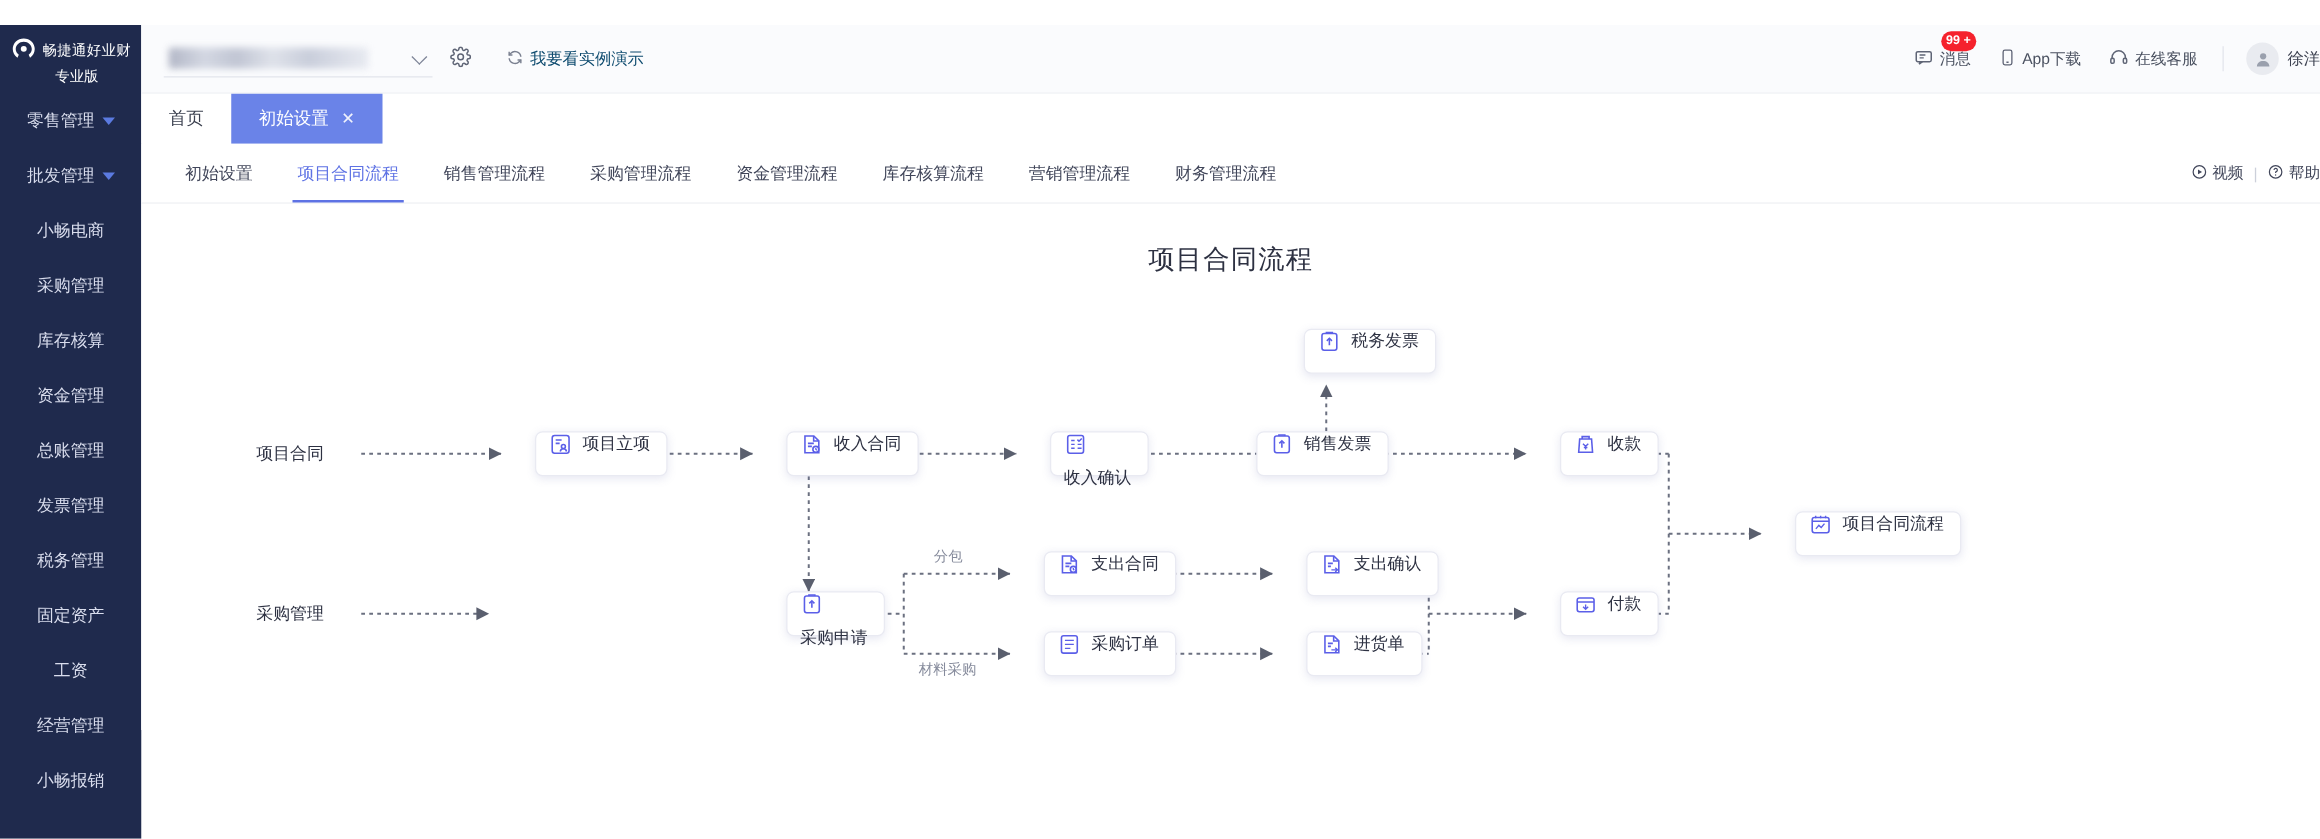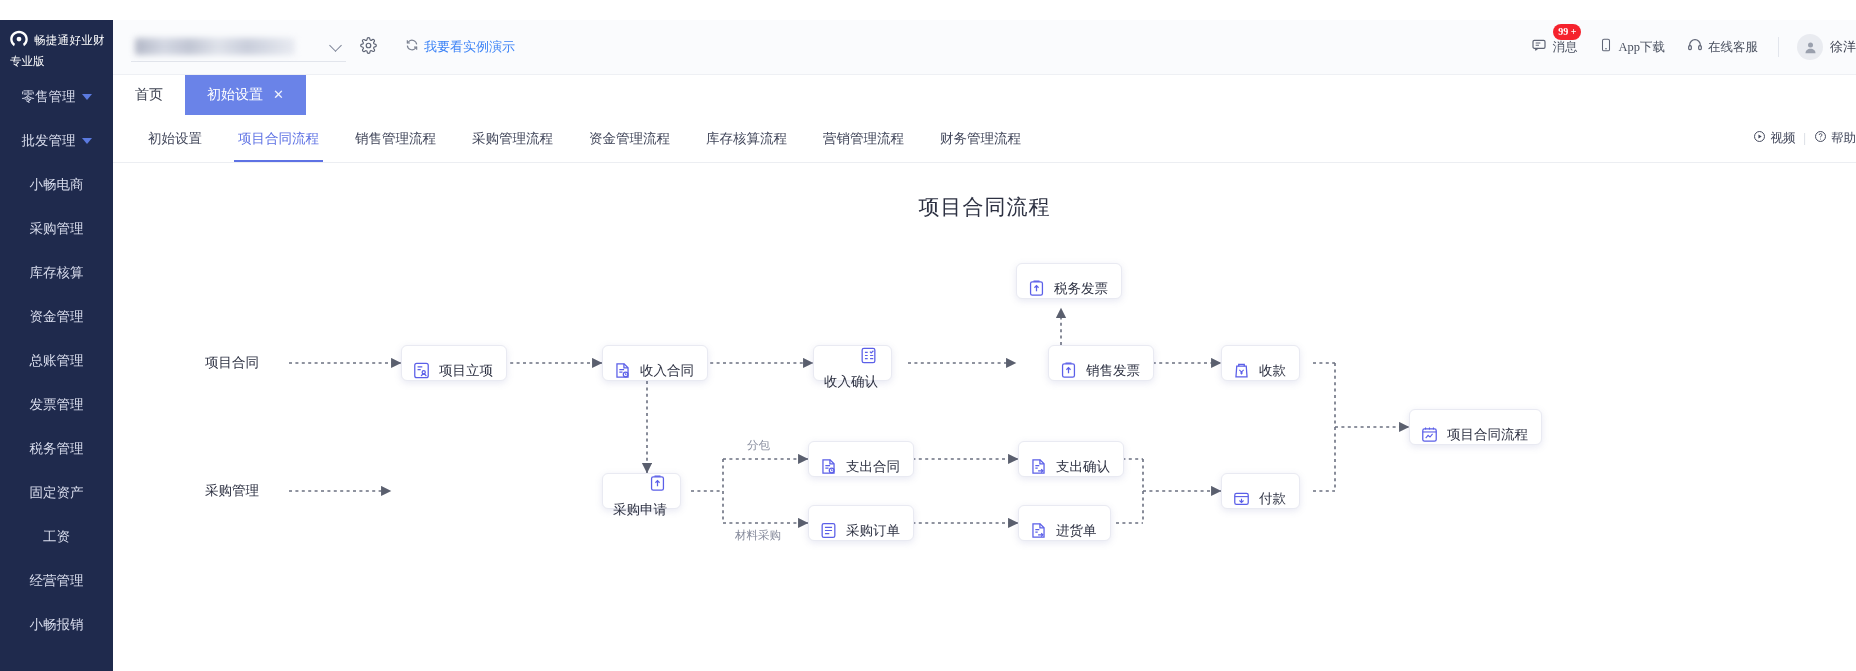--- a/index.html
+++ b/index.html
@@ -3,38 +3,38 @@
 <meta charset="utf-8">
 <style>
   * { box-sizing: border-box; margin: 0; padding: 0; }
   html, body { width: 1856px; height: 671px; overflow: hidden; }
   body {
     font-family: "Liberation Sans", "DejaVu Sans", sans-serif;
     background: #ffffff;
     font-size: 13px;
     color: #333;
   }
-  .app { position: relative; width: 1856px; height: 584px; background:#fff;font-family:Liberation Serif, serif; }
+  .app { position: relative; width: 1856px; height: 584px; background:#fff; }
 
   
   .sidebar {
     position: absolute; left: 0; top: 20px; width: 113px; height: 651px;
     background: #1f2a4d;
   }
   .logo-block { height: 55px; padding: 9px 0 0 8px; position: relative; }
   .logo-row { display: flex; align-items: center; gap: 4px; }
   .logo-mark {
     width: 22px; height: 22px; flex: none;
     display: flex; align-items: center; justify-content: center;
   }
   .logo-text {
     color: #ffffff; font-size: 11.5px; letter-spacing: .3px; white-space: nowrap;
   }
   .logo-sub {
-    color: #ffffff; font-size: 11.5px; margin-left: 2px; margin-top: 3px;
+    color: #ffffff; font-size: 11.5px; margin-left: 2px; margin-top: 3px; text-align: center;
   }
   .side-item {
     height: 44px; display: flex; align-items: center; justify-content: center;
     color: #d9dded; font-size: 13.5px; cursor: pointer; position: relative;
   }
   .side-item .caret {
     margin-left: 6px; width: 0; height: 0;
     border-left: 5px solid transparent; border-right: 5px solid transparent;
     border-top: 6px solid #5b7ae0;
   }
@@ -54,22 +54,22 @@
     background: linear-gradient(90deg,#9aa0b4 0%, #c7ccda 18%, #aeb4c6 34%, #d6dae4 52%, #b9bfd0 70%, #e3e6ee 100%);
     filter: blur(3px); opacity: .75; border-radius: 2px;
   }
   .org-caret {
     position: absolute; right: 6px; top: 9px;
     width: 9px; height: 9px; border-right: 1.6px solid #7c8396; border-bottom: 1.6px solid #7c8396;
     transform: rotate(45deg);
   }
   .gear { margin-left: 14px; color: #5f6576; }
   .demo-link {
-    margin-left: 28px; display: flex; align-items: flex-start; gap: 5px;
-    color: #3b82f6; font-size: 13px; cursor: pointer;
+    margin-left: 28px; display: flex; align-items: flex-end; gap: 5px;
+    color: #0c4a6e; font-size: 13px; cursor: pointer;
   }
   .top-right { margin-left: auto; display: flex; align-items: center; padding-right: 0px; }
   .tr-item {
     display: flex; align-items: center; gap: 5px; color: #4a5160;
     font-size: 12.5px; margin-left: 22px; cursor: pointer; position: relative;
   }
   .badge {
     position: absolute; left: 22px; top: -13px;
     background: #f5222d; color: #fff; font-size: 10px; line-height: 15px;
     height: 16px; min-width: 28px; text-align: center; border-radius: 9px;
@@ -125,22 +125,22 @@
   .chart-title {
     position: absolute; left: 0; right: 0; top: 30px; text-align: center;
     font-size: 21px; color: #2d3142; font-weight: normal; letter-spacing: 1px;
   }
   .flow-svg { position: absolute; left: 0; top: 0; }
 
   .node {
     position: absolute; height: 36px; background: #fff;
     border-radius: 6px; border: 1px solid #e9eaf2;
     box-shadow: 0 2px 7px rgba(110,120,180,.17);
-    display: flex; align-items: flex-end; padding: 0 13px 0 10px; gap: 8px;
-    cursor: pointer; white-space: nowrap;
+    display: flex; align-items: flex-start; padding: 0 13px 0 10px; gap: 8px;
+    cursor: pointer; white-space: nowrap; margin-left: 27px;
   }
   .node .nlabel { font-size: 13.5px; color: #2d3142; }
   .node svg { flex: none; display: block; }
 
   .rowlabel {
     position: absolute; font-size: 13.5px; color: #2d3142; white-space: nowrap;
   }
   .edgelabel {
     position: absolute; font-size: 11.5px; color: #868b9c; white-space: nowrap;
   }
@@ -409,21 +409,21 @@
         <svg width="19" height="19" viewBox="0 0 24 24" fill="none" stroke="#5b5fe8" stroke-width="1.6">
           <rect x="4" y="3" width="16" height="18" rx="2.2"></rect>
           <path d="M7.5 8h3.5M7.5 12h3.5M7.5 16h3.5" stroke-width="1.5"></path>
           <path d="M13.8 7.2l1.6 1.6 2.8-2.8" stroke-width="1.5"></path>
           <path d="M14 12h4M14 16h4" stroke-width="1.5"></path>
         </svg>
       </span>
       <span class="nlabel">收入确认</span>
     </div>
 
-    <div class="node" style="left:935px; top:182px;">
+    <div class="node" style="left:865px; top:182px;">
       <span>
         <svg width="19" height="19" viewBox="0 0 24 24" fill="none" stroke="#5b5fe8" stroke-width="1.6">
           <rect x="4.5" y="3.5" width="15" height="17" rx="2.2"></rect>
           <path d="M9 3.5V2.6h6v.9"></path>
           <path d="M12 8.5v7"></path>
             <path d="M9.4 11l2.6-2.6L14.6 11"></path>
         </svg>
       </span>
       <span class="nlabel">销售发票</span>
     </div>

